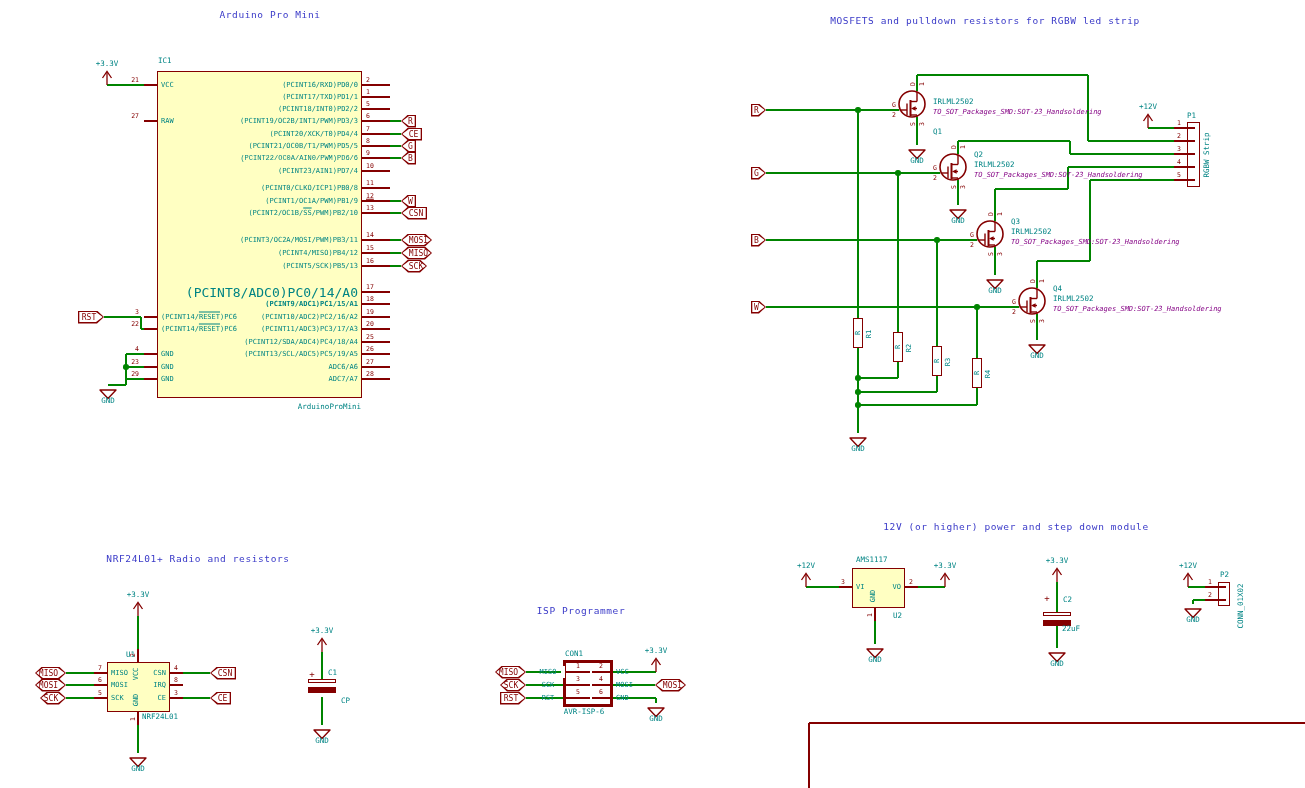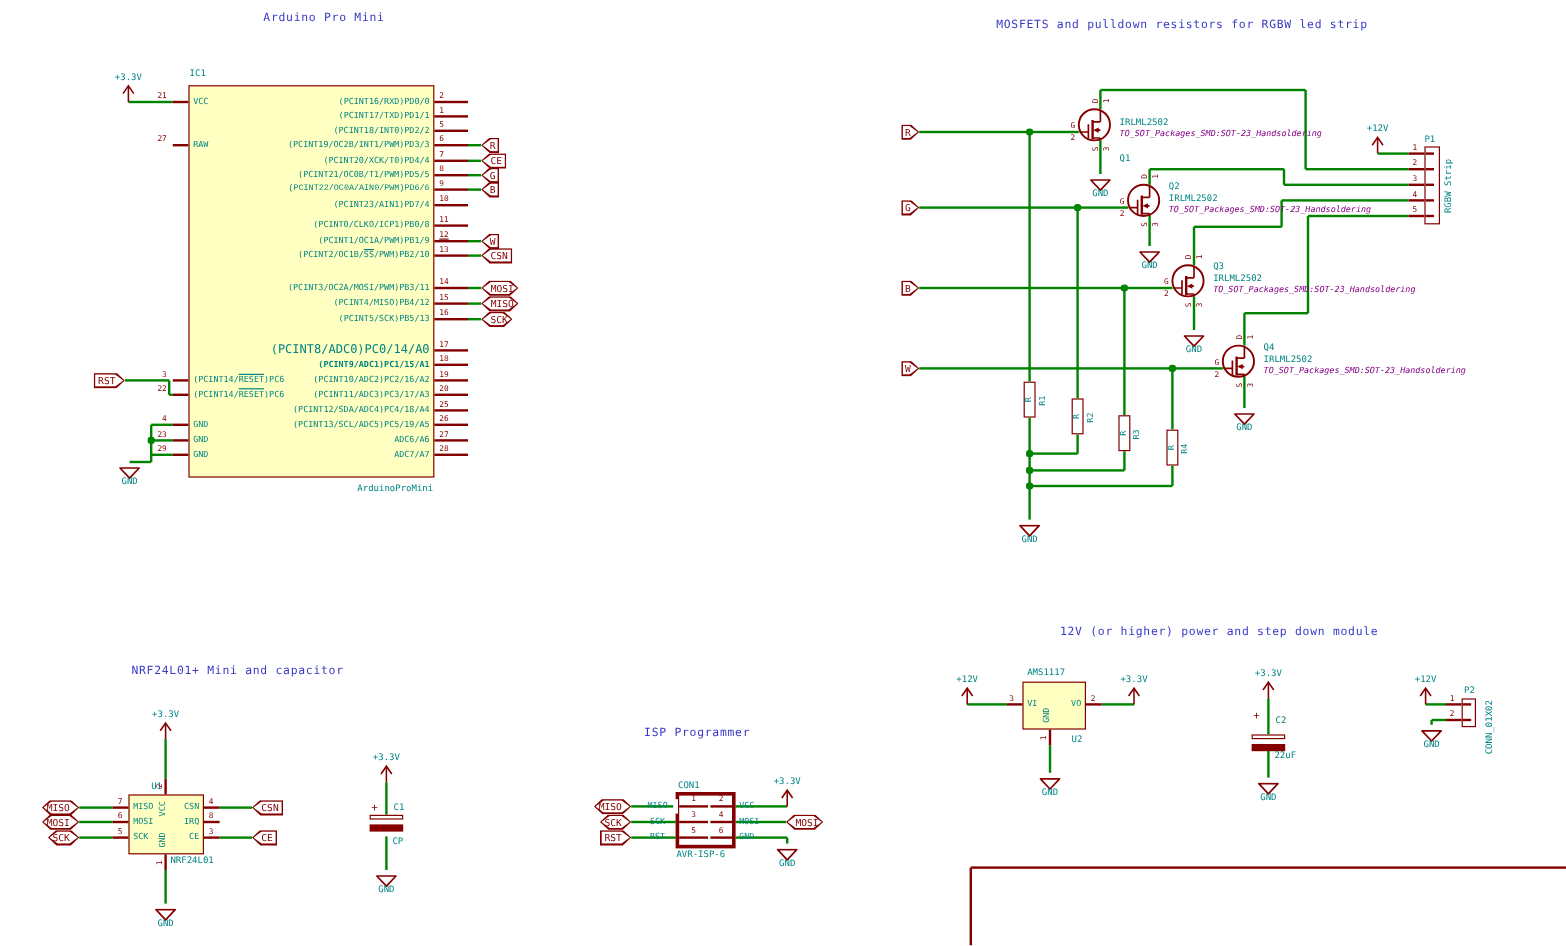--- a/index.html
+++ b/index.html
@@ -10,21 +10,21 @@
   .ov{text-decoration:overline;}
   .title{position:absolute;font-size:9.5px;letter-spacing:0.6px;color:#3a3ac8;
          transform:translate(-50%,-50%);white-space:pre;line-height:1;}
 </style>
 </head>
 <body>
 
 <div id="schematic">
   <div class="title" style="left:270px;top:15px;">Arduino Pro Mini</div>
   <div class="title" style="left:985px;top:21px;">MOSFETS and pulldown resistors for RGBW led strip</div>
-  <div class="title" style="left:198px;top:559px;">NRF24L01+ Mini and capacitor</div>
+  <div class="title" style="left:198px;top:559px;">NRF24L01+ Radio and resistors</div>
   <div class="title" style="left:581px;top:611px;">ISP Programmer</div>
   <div class="title" style="left:1016px;top:527px;">12V (or higher) power and step down module</div>
 <div class="abs" style="left: 107px; top: 84.3px; width: 37px; height: 1.4px; background: rgb(0, 132, 0);"></div>
     <div class="abs" style="left: 104px; top: 316.3px; width: 37px; height: 1.4px; background: rgb(0, 132, 0);"></div>
     <div class="abs" style="left: 141px; top: 328.3px; width: 3px; height: 1.4px; background: rgb(0, 132, 0);"></div>
     <div class="abs" style="left: 126px; top: 353.3px; width: 18px; height: 1.4px; background: rgb(0, 132, 0);"></div>
     <div class="abs" style="left: 126px; top: 366.3px; width: 18px; height: 1.4px; background: rgb(0, 132, 0);"></div>
     <div class="abs" style="left: 126px; top: 378.3px; width: 18px; height: 1.4px; background: rgb(0, 132, 0);"></div>
     <div class="abs" style="left: 108px; top: 384.3px; width: 18px; height: 1.4px; background: rgb(0, 132, 0);"></div>
     <div class="abs" style="left: 390px; top: 120.3px; width: 11px; height: 1.4px; background: rgb(0, 132, 0);"></div>
@@ -352,21 +352,21 @@
     <div class="t" style="left: 366px; top: 235px; font-size: 6.5px; color: rgb(132, 0, 0); transform: translate(0%, -50%);">14</div>
     <div class="t" style="left: 358px; top: 240px; font-size: 7px; color: rgb(0, 132, 132); transform: translate(-100%, -50%);">(PCINT3/OC2A/MOSI/PWM)PB3/11</div>
     <div class="abs" style="left: 362px; top: 252.3px; width: 28px; height: 1.4px; background: rgb(132, 0, 0);"></div>
     <div class="t" style="left: 366px; top: 248px; font-size: 6.5px; color: rgb(132, 0, 0); transform: translate(0%, -50%);">15</div>
     <div class="t" style="left: 358px; top: 253px; font-size: 7px; color: rgb(0, 132, 132); transform: translate(-100%, -50%);">(PCINT4/MISO)PB4/12</div>
     <div class="abs" style="left: 362px; top: 265.3px; width: 28px; height: 1.4px; background: rgb(132, 0, 0);"></div>
     <div class="t" style="left: 366px; top: 261px; font-size: 6.5px; color: rgb(132, 0, 0); transform: translate(0%, -50%);">16</div>
     <div class="t" style="left: 358px; top: 266px; font-size: 7px; color: rgb(0, 132, 132); transform: translate(-100%, -50%);">(PCINT5/SCK)PB5/13</div>
     <div class="abs" style="left: 362px; top: 291.3px; width: 28px; height: 1.4px; background: rgb(132, 0, 0);"></div>
     <div class="t" style="left: 366px; top: 287px; font-size: 6.5px; color: rgb(132, 0, 0); transform: translate(0%, -50%);">17</div>
-    <div class="t" style="left: 358px; top: 292px; font-size: 10px; color: rgb(0, 132, 132); transform: translate(-100%, -50%);">(PCINT8/ADC0)PC0/14/A0</div>
+    <div class="t" style="left: 358px; top: 292px; font-size: 13px; color: rgb(0, 132, 132); transform: translate(-100%, -50%);">(PCINT8/ADC0)PC0/14/A0</div>
     <div class="abs" style="left: 362px; top: 303.3px; width: 28px; height: 1.4px; background: rgb(132, 0, 0);"></div>
     <div class="t" style="left: 366px; top: 299px; font-size: 6.5px; color: rgb(132, 0, 0); transform: translate(0%, -50%);">18</div>
     <div class="t" style="left: 358px; top: 304px; font-size: 7px; color: rgb(0, 132, 132); transform: translate(-100%, -50%); font-weight: bold;">(PCINT9/ADC1)PC1/15/A1</div>
     <div class="abs" style="left: 362px; top: 316.3px; width: 28px; height: 1.4px; background: rgb(132, 0, 0);"></div>
     <div class="t" style="left: 366px; top: 312px; font-size: 6.5px; color: rgb(132, 0, 0); transform: translate(0%, -50%);">19</div>
     <div class="t" style="left: 358px; top: 317px; font-size: 7px; color: rgb(0, 132, 132); transform: translate(-100%, -50%); text-align: right;">(PCINT10/ADC2)PC2/16/A2</div>
     <div class="abs" style="left: 362px; top: 328.3px; width: 28px; height: 1.4px; background: rgb(132, 0, 0);"></div>
     <div class="t" style="left: 366px; top: 324px; font-size: 6.5px; color: rgb(132, 0, 0); transform: translate(0%, -50%);">20</div>
     <div class="t" style="left: 358px; top: 329px; font-size: 7px; color: rgb(0, 132, 132); transform: translate(-100%, -50%);">(PCINT11/ADC3)PC3/17/A3</div>
     <div class="abs" style="left: 362px; top: 341.3px; width: 28px; height: 1.4px; background: rgb(132, 0, 0);"></div>
@@ -521,21 +521,21 @@
     <div class="abs" style="left: 932px; top: 346px; width: 10px; height: 30px; background: rgb(255, 255, 255); border: 1.5px solid rgb(132, 0, 0); box-sizing: border-box;"></div>
     <div class="t" style="left: 937px; top: 361px; font-size: 7px; color: rgb(0, 132, 132); transform: translate(-50%, -50%) rotate(-90deg);">R</div>
     <div class="t" style="left: 948px; top: 362px; font-size: 7px; color: rgb(0, 132, 132); transform: translate(-50%, -50%) rotate(-90deg);">R3</div>
     <div class="abs" style="left: 972px; top: 358px; width: 10px; height: 30px; background: rgb(255, 255, 255); border: 1.5px solid rgb(132, 0, 0); box-sizing: border-box;"></div>
     <div class="t" style="left: 977px; top: 373px; font-size: 7px; color: rgb(0, 132, 132); transform: translate(-50%, -50%) rotate(-90deg);">R</div>
     <div class="t" style="left: 988px; top: 374px; font-size: 7px; color: rgb(0, 132, 132); transform: translate(-50%, -50%) rotate(-90deg);">R4</div>
     <div class="abs" style="left: 308px; top: 679px; width: 28px; height: 3.5px; background: rgb(255, 255, 255); border: 1.4px solid rgb(132, 0, 0); box-sizing: border-box;"></div>
     <div class="abs" style="left: 308px; top: 687px; width: 28px; height: 6px; background: rgb(132, 0, 0);"></div>
     <div class="t" style="left: 312px; top: 674px; font-size: 9px; color: rgb(132, 0, 0); transform: translate(-50%, -50%);">+</div>
     <div class="t" style="left: 328px; top: 673px; font-size: 7.5px; color: rgb(0, 132, 132); transform: translate(0%, -50%);">C1</div>
-    <div class="t" style="left: 327px; top: 701px; font-size: 7.5px; color: rgb(0, 132, 132); transform: translate(0%, -50%);">CP</div>
+    <div class="t" style="left: 341px; top: 701px; font-size: 7.5px; color: rgb(0, 132, 132); transform: translate(0%, -50%);">CP</div>
     <div class="abs" style="left: 1043px; top: 612px; width: 28px; height: 3.5px; background: rgb(255, 255, 255); border: 1.4px solid rgb(132, 0, 0); box-sizing: border-box;"></div>
     <div class="abs" style="left: 1043px; top: 620px; width: 28px; height: 6px; background: rgb(132, 0, 0);"></div>
     <div class="t" style="left: 1047px; top: 598px; font-size: 9px; color: rgb(132, 0, 0); transform: translate(-50%, -50%);">+</div>
     <div class="t" style="left: 1063px; top: 600px; font-size: 7.5px; color: rgb(0, 132, 132); transform: translate(0%, -50%);">C2</div>
     <div class="t" style="left: 1062px; top: 629px; font-size: 7.5px; color: rgb(0, 132, 132); transform: translate(0%, -50%);">22uF</div>
     <div class="abs" style="left: 1187px; top: 122px; width: 13px; height: 65px; background: rgb(255, 255, 255); border: 1.6px solid rgb(132, 0, 0); box-sizing: border-box;"></div>
     <div class="t" style="left: 1187px; top: 116px; font-size: 7.5px; color: rgb(0, 132, 132); transform: translate(0%, -50%);">P1</div>
     <div class="t" style="left: 1207px; top: 155px; font-size: 7.5px; color: rgb(0, 132, 132); transform: translate(-50%, -50%) rotate(-90deg);">RGBW Strip</div>
     <div class="abs" style="left: 1174px; top: 127.3px; width: 13px; height: 1.4px; background: rgb(132, 0, 0);"></div>
     <div class="abs" style="left: 1188px; top: 126.7px; width: 7px; height: 2.6px; background: rgb(132, 0, 0);"></div>

